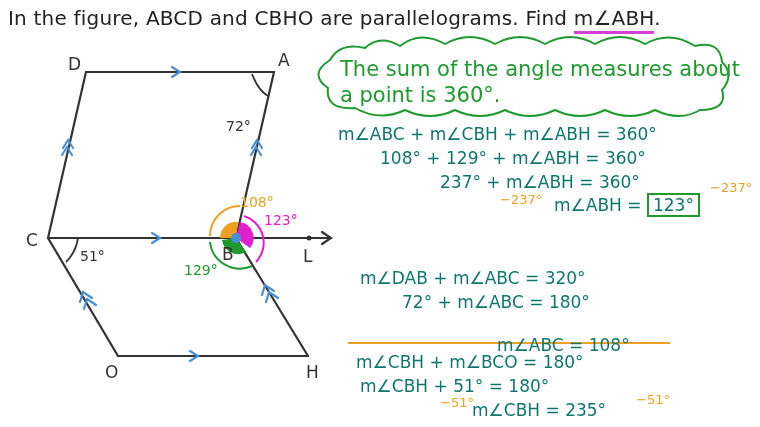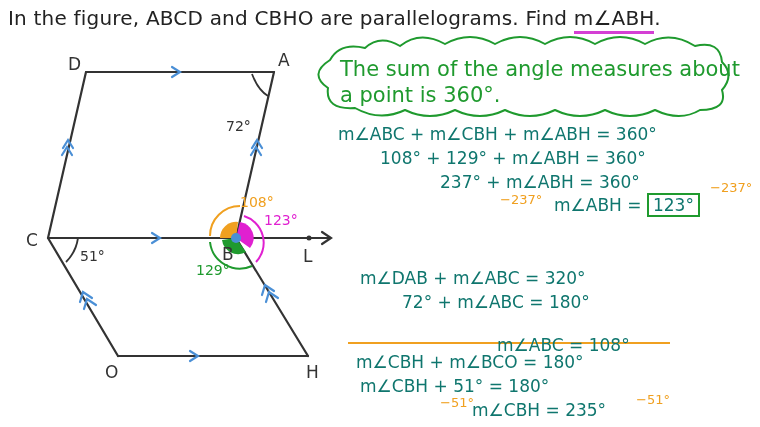--- a/index.html
+++ b/index.html
@@ -75,21 +75,21 @@
 <div class="abs lbl" style="left:26px;top:230px;">C</div>
 <div class="abs lbl" style="left:222px;top:244px;">B</div>
 <div class="abs lbl" style="left:303px;top:246px;">L</div>
 <div class="abs lbl" style="left:105px;top:362px;">O</div>
 <div class="abs lbl" style="left:306px;top:362px;">H</div>
 
 <div class="abs lbl" style="left:226px;top:86px;font-size:14px;margin-top:32px;">72°</div>
 <div class="abs lbl" style="left:80px;top:248px;font-size:14px;">51°</div>
 <div class="abs orange" style="left:196px;top:194px;font-size:14px;margin-left:44px;">108°</div>
 <div class="abs pink" style="left:264px;top:212px;font-size:14px;">123°</div>
-<div class="abs green" style="left:196px;top:262px;font-size:14px;">129°</div>
+<div class="abs green" style="left:184px;top:262px;font-size:14px;">129°</div>
 
 <div class="abs cloud-text" style="left:340px;top:56px;">The sum of the angle measures about</div>
 <div class="abs cloud-text" style="left:340px;top:82px;">a point is 360°.</div>
 
 <div class="abs eq" style="left:338px;top:124px;">m∠ABC + m∠CBH + m∠ABH = 360°</div>
 <div class="abs eq" style="left:380px;top:148px;text-align:center;">108°  +  129° + m∠ABH = 360°</div>
 <div class="abs eq" style="left:440px;top:172px;">237°   +  m∠ABH = 360°</div>
 <div class="abs small-orange" style="left:710px;top:180px;">−237°</div>
 <div class="abs small-orange" style="left:500px;top:192px;">−237°</div>
 <div class="abs eq" style="left:554px;top:195px;">

